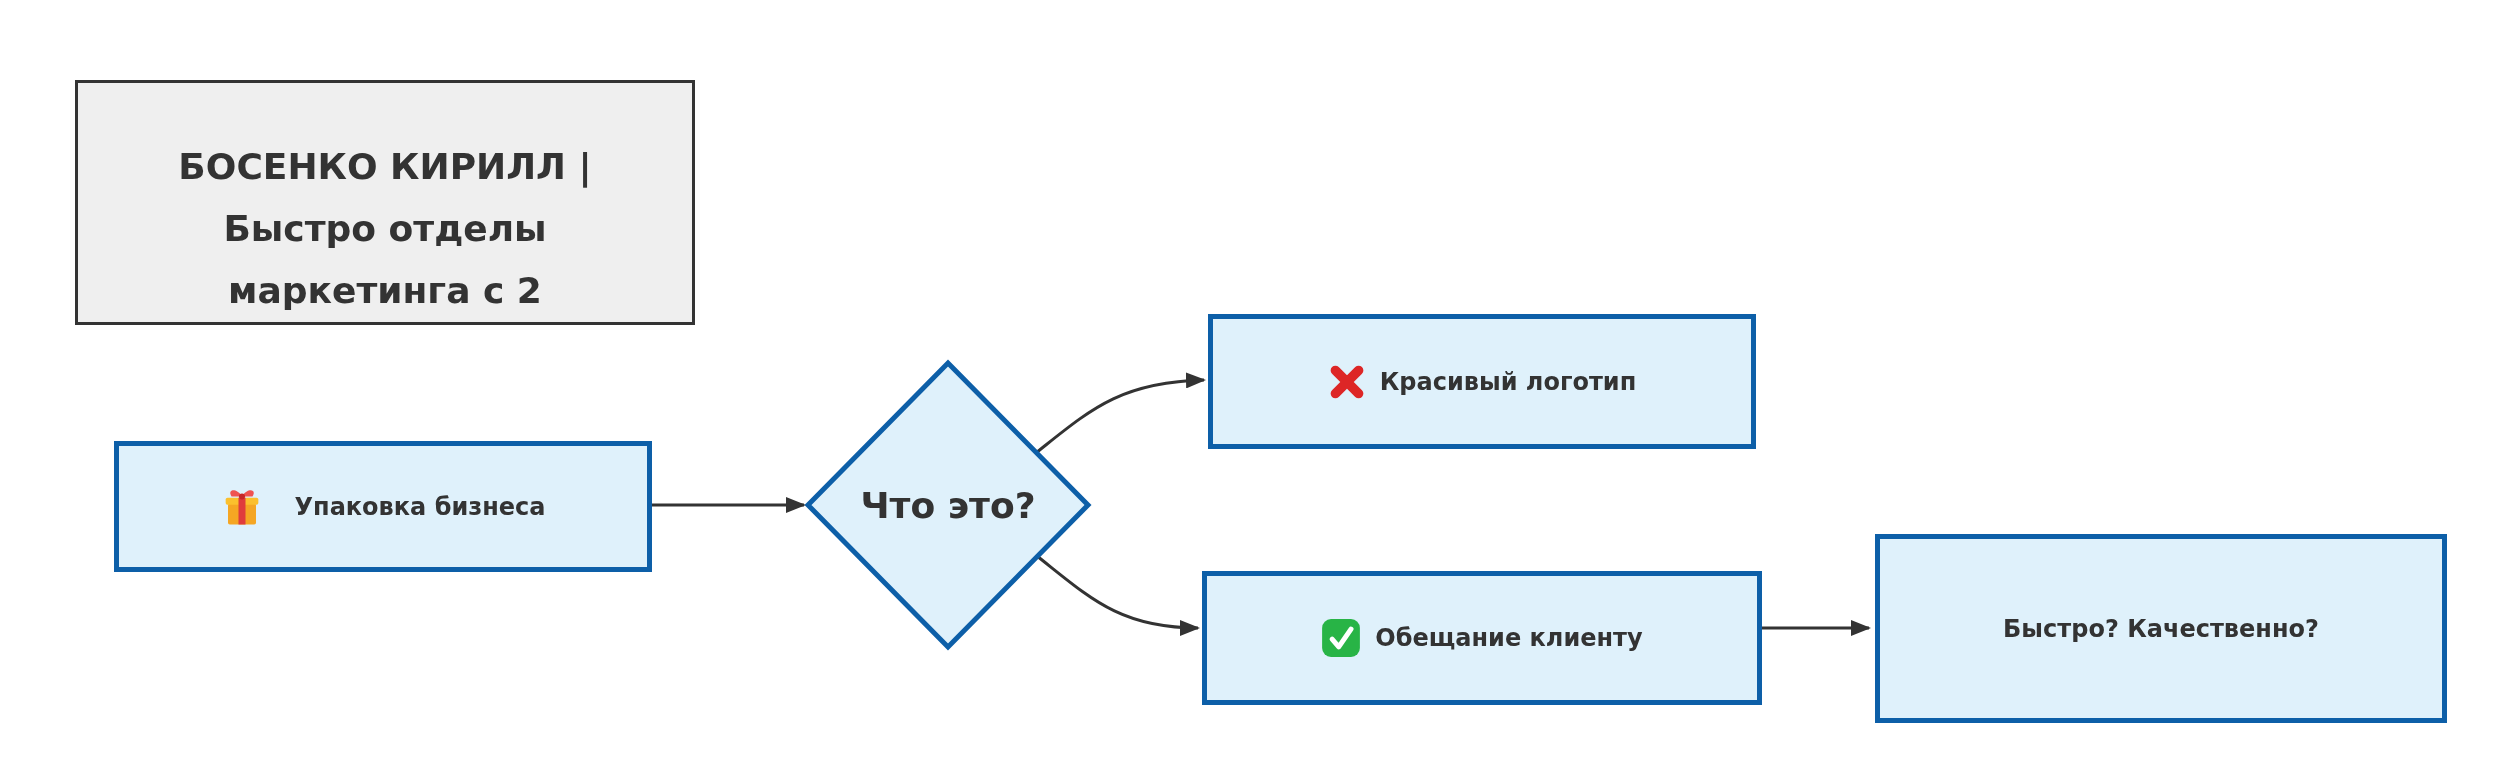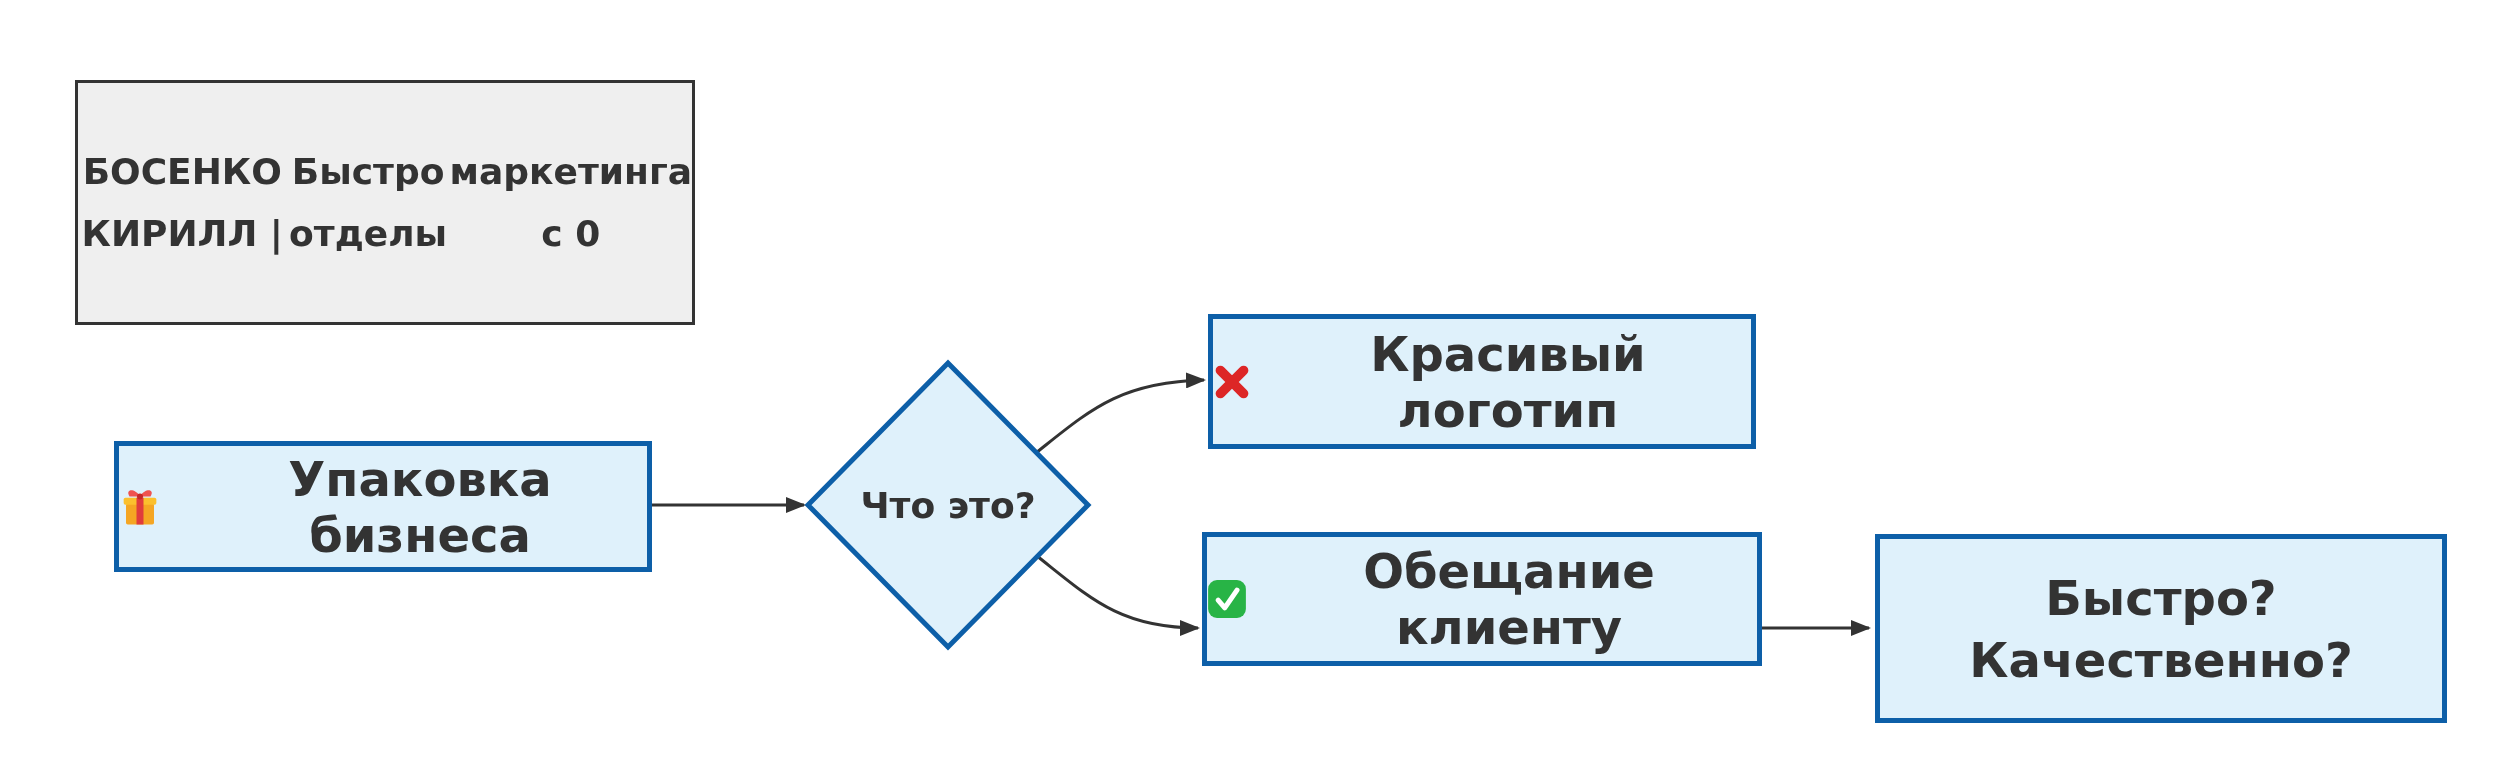--- a/index.html
+++ b/index.html
@@ -11,40 +11,40 @@
     color:#333333;
     overflow:hidden;
   }
   .edge-layer{position:absolute;left:0;top:0;width:2500px;height:766px;}
   .node{
     position:absolute;
     box-sizing:border-box;
     display:flex;align-items:center;justify-content:center;
     gap:14px;
     font-weight:700;
-    font-size:48px;
+    font-size:24px;
     text-align:center;
     background:#dff1fb;
     border:5px solid #0d5fa8;
   }
   .node .icon{display:inline-flex;flex:0 0 auto;}
   .profile-card{
     position:absolute;
     left:75px;top:80px;width:620px;height:245px;
     box-sizing:border-box;
     background:#efefef;
     border:3px solid #333333;
-    display:flex;align-items:center;justify-content:center;
+    display:flex;flex-direction:column;align-items:center;justify-content:flex-end;
     font-weight:700;font-size:36px;line-height:62px;
     text-align:center;
   }
   .multiline{display:flex;flex-direction:row;line-height:62px;}
   .node-packaging{left:114px;top:441px;width:538px;height:131px;gap:32px;}
   .node-logo{left:1208px;top:314px;width:548px;height:135px;}
-  .node-promise{left:1202px;top:532px;width:560px;height:134px;}
+  .node-promise{left:1202px;top:571px;width:560px;height:134px;}
   .node-choice{left:1875px;top:534px;width:572px;height:189px;}
   .diamond-label{
     position:absolute;left:828px;top:475px;width:240px;height:60px;
     display:flex;align-items:center;justify-content:center;
     font-weight:700;font-size:36px;
   }
   .edge{stroke:#333333;stroke-width:3;fill:none;}
   .diamond-shape{fill:#dff1fb;stroke:#0d5fa8;stroke-width:5;}
 </style>
 </head>
@@ -63,21 +63,21 @@
     <path class="edge" d="M 1037 452 C 1090 410, 1120 382, 1204 380" marker-end="url(#arrowhead)"></path>
     <path class="edge" d="M 1037 556 C 1090 598, 1120 628, 1198 628" marker-end="url(#arrowhead)"></path>
     <path class="edge" d="M 1762 628 L 1869 628" marker-end="url(#arrowhead)"></path>
 
     <polygon class="diamond-shape" points="808,505 948,363 1088,505 948,647"></polygon>
   </svg>
 
   <div class="profile-card">
     <span>БОСЕНКО КИРИЛЛ |</span>
     <span>Быстро отделы</span>
-    <span>маркетинга с 0</span>
+    <span>маркетинга с 2</span>
   </div>
 
   <div class="node node-packaging">
     <span class="icon">
       <svg width="42" height="42" viewBox="0 0 36 36" xmlns="http://www.w3.org/2000/svg">
         <rect x="6" y="15" width="24" height="18" rx="1.5" fill="#f5a623"></rect>
         <rect x="4" y="10" width="28" height="6" rx="1.5" fill="#fbc02d"></rect>
         <rect x="15" y="10" width="6" height="23" fill="#e03c3c"></rect>
         <path d="M18 9 C13 1, 5 3, 9 9 Z" fill="#ef5350"></path>
         <path d="M18 9 C23 1, 31 3, 27 9 Z" fill="#ef5350"></path>

